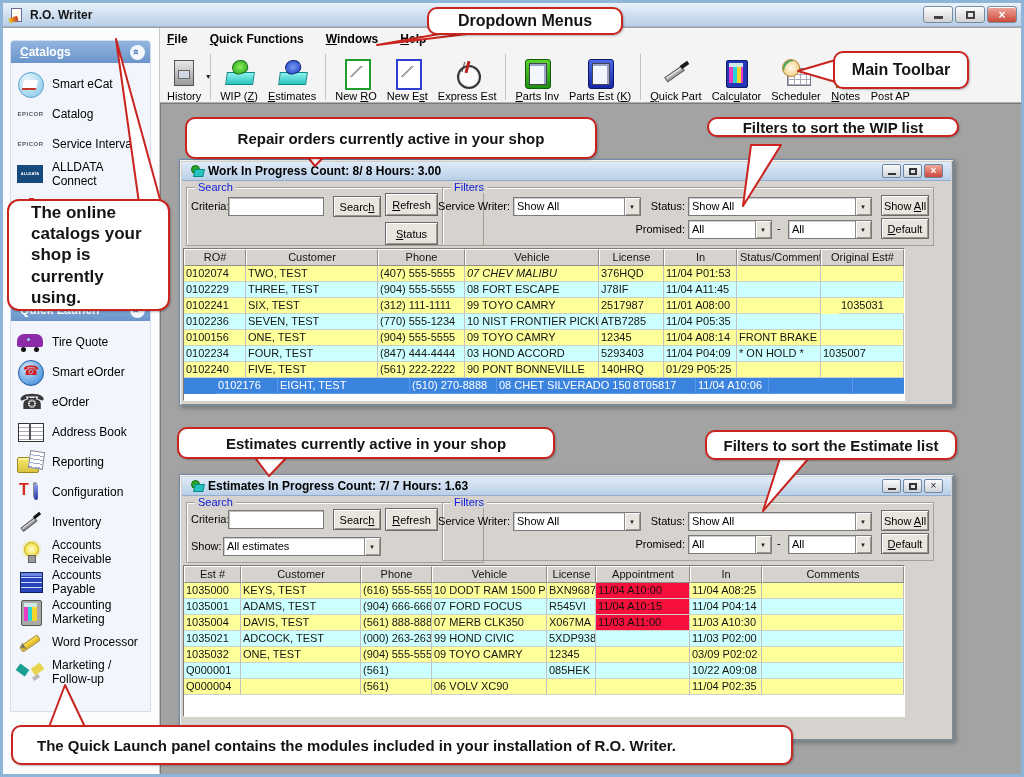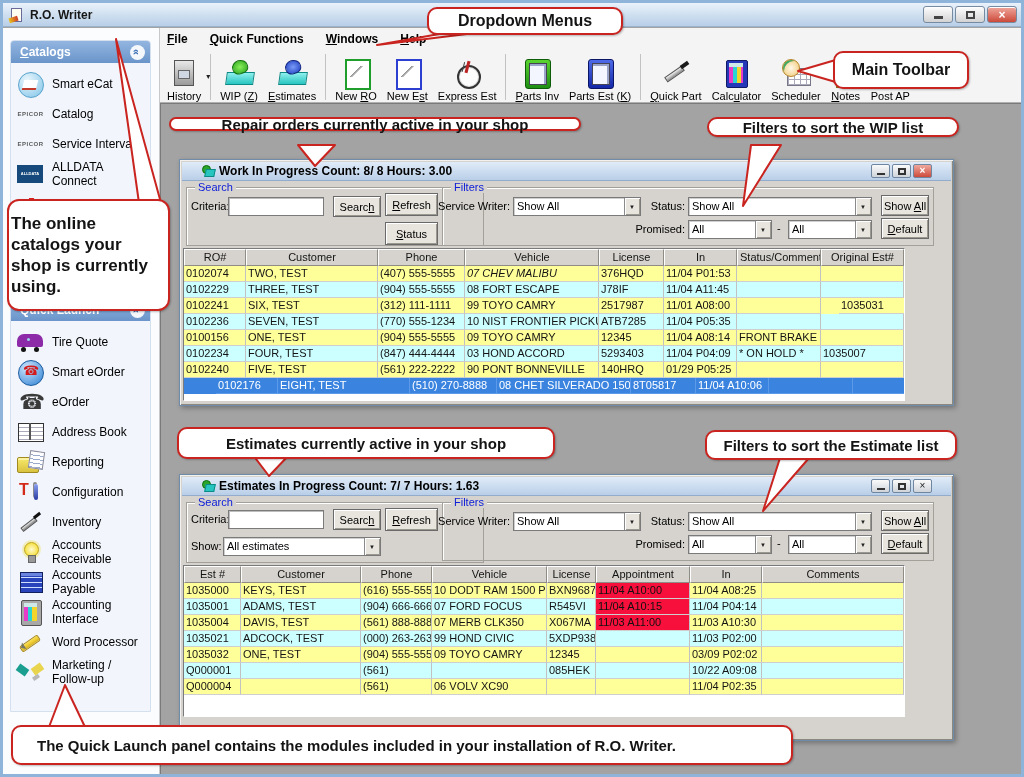--- a/index.html
+++ b/index.html
@@ -134,21 +134,21 @@
 
   
   .mdi { position:absolute; left:157px; top:100px; right:0; bottom:0; background:#a3a3a3;
          border-top:1px solid #7a7a7a; border-left:1px solid #7a7a7a; }
 
   
   .win { position:absolute; background:#d6d3ce; border:1px solid #6f8cab;
          box-shadow:inset 1px 1px 0 #f2f1ee, inset -1px -1px 0 #8a887f, 2px 2px 5px rgba(0,0,0,.3); }
   .win-title { position:absolute; left:2px; right:2px; top:2px; height:19px;
                background:linear-gradient(#e0ebf8,#b9cfe8); border-bottom:1px solid #93accb;
-               display:flex; align-items:center; padding:0 19px; }
+               display:flex; align-items:center; padding:0 8px; }
   .win-title-text { font-size:12px; font-weight:bold; color:#000; margin-left:4px; white-space:nowrap; }
   .runner-icon { width:14px; height:14px; position:relative; }
   .runner-icon::before { content:""; position:absolute; left:1px; top:1px; width:7px; height:7px; border-radius:50%; background:#2aa42a; border:1px solid #0c6e0c; }
   .runner-icon::after { content:""; position:absolute; right:0; bottom:1px; width:8px; height:6px; background:#27c5c0; border:1px solid #0c8a86; transform:skewX(-12deg); }
   .win-btns { margin-left:auto; display:flex; gap:2px; }
   .wbtn { width:19px; height:14px; border-radius:2px; border:1px solid #6e86a0;
           background:linear-gradient(#fafafa,#cfd4da); display:flex; align-items:center; justify-content:center;
           font-size:10px; line-height:10px; color:#222; }
   .wbtn .g-min { width:8px; height:2px; background:#333; margin-top:5px; }
   .wbtn .g-max { width:8px; height:7px; border:2px solid #333; }
@@ -340,21 +340,21 @@
         <div class="side-item">
           <span class="side-icon accounts-receivable-icon"></span>
           <span class="side-label">Accounts Receivable</span>
         </div>
         <div class="side-item">
           <span class="side-icon accounts-payable-icon"></span>
           <span class="side-label">Accounts Payable</span>
         </div>
         <div class="side-item">
           <span class="side-icon accounting-interface-icon"></span>
-          <span class="side-label">Accounting Interface</span>
+          <span class="side-label">Accounting Marketing</span>
         </div>
         <div class="side-item">
           <span class="side-icon word-processor-icon"></span>
           <span class="side-label">Word Processor</span>
         </div>
         <div class="side-item">
           <span class="side-icon marketing-icon"></span>
           <span class="side-label">Marketing / Follow-up</span>
         </div>
       </div>
@@ -650,20 +650,20 @@
     <polygon class="tail" points="295,142 332,142 312,163" fill="#fff" stroke-width="2" stroke-linejoin="round" stroke="#C9241F"></polygon>
     <polygon class="tail" points="748,142 778,142 740,203" fill="#fff" stroke-width="2" stroke-linejoin="round" stroke="#C9241F"></polygon>
     <polygon class="tail" points="113,36 136,200 158,200" fill="#fff" stroke-width="2" stroke-linejoin="round" stroke="#C9241F"></polygon>
     <polygon class="tail" points="250,452 286,452 266,473" fill="#fff" stroke-width="2" stroke-linejoin="round" stroke="#C9241F"></polygon>
     <polygon class="tail" points="777,455 806,455 760,508" fill="#fff" stroke-width="2" stroke-linejoin="round" stroke="#C9241F"></polygon>
     <polygon class="tail" points="62,682 46,724 82,724" fill="#fff" stroke-width="2" stroke-linejoin="round" stroke="#C9241F"></polygon>
   </svg>
 
   <div class="callout" style="left:424px; top:4px; width:196px; height:28px; font-size:16px;">Dropdown Menus</div>
   <div class="callout" style="left:830px; top:48px; width:136px; height:38px; font-size:16px;">Main Toolbar</div>
-  <div class="callout" style="left:166px; top:114px; width:412px; height:14px; font-size:15px;">Repair orders currently active in your shop</div>
+  <div class="callout" style="left:182px; top:114px; width:412px; height:42px; font-size:15px;">Repair orders currently active in your shop</div>
   <div class="callout" style="left:704px; top:114px; width:252px; height:20px; font-size:15px;">Filters to sort the WIP list</div>
-  <div class="callout left" style="left:4px; top:196px; width:163px; height:112px; font-size:17px; padding:6px 2px; border-radius:12px; line-height:1.25;">The online catalogs your shop is currently using.</div>
+  <div class="callout left" style="left:4px; top:196px; width:163px; height:112px; font-size:17px; padding:6px 22px; border-radius:12px; line-height:1.25;">The online catalogs your shop is currently using.</div>
   <div class="callout" style="left:174px; top:424px; width:378px; height:32px; font-size:15px;">Estimates currently active in your shop</div>
   <div class="callout" style="left:702px; top:427px; width:252px; height:30px; font-size:15px;">Filters to sort the Estimate list</div>
   <div class="callout left" style="left:8px; top:722px; width:782px; height:40px; font-size:15px; padding-left:24px;">The Quick Launch panel contains the modules included in your installation of R.O. Writer.</div>
 
 </div>
 
 </body></html>

